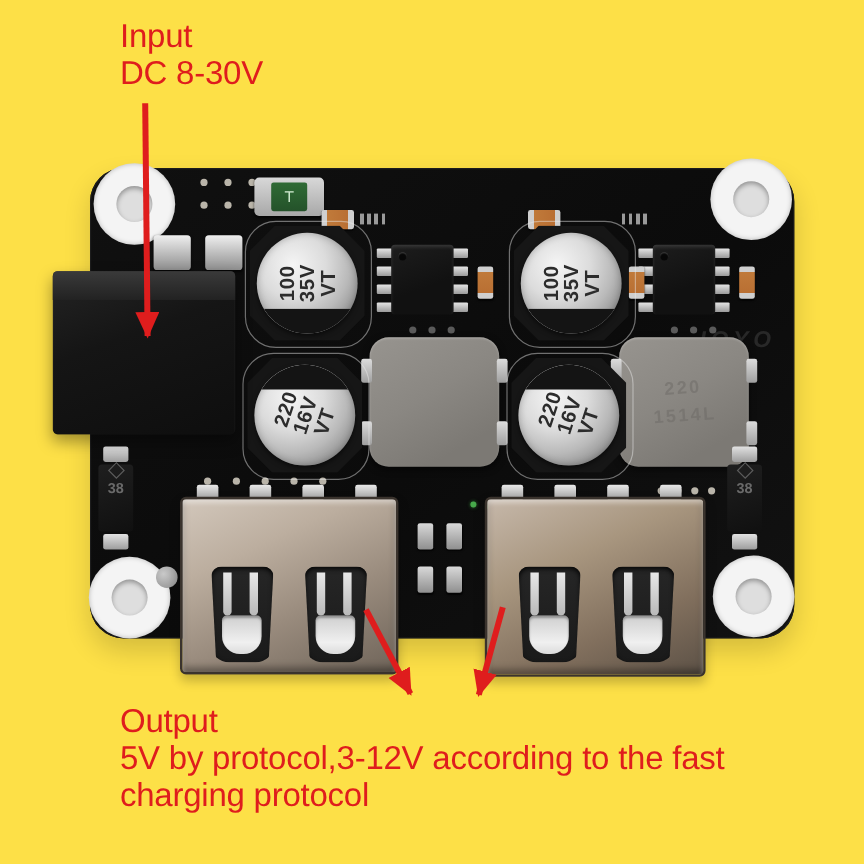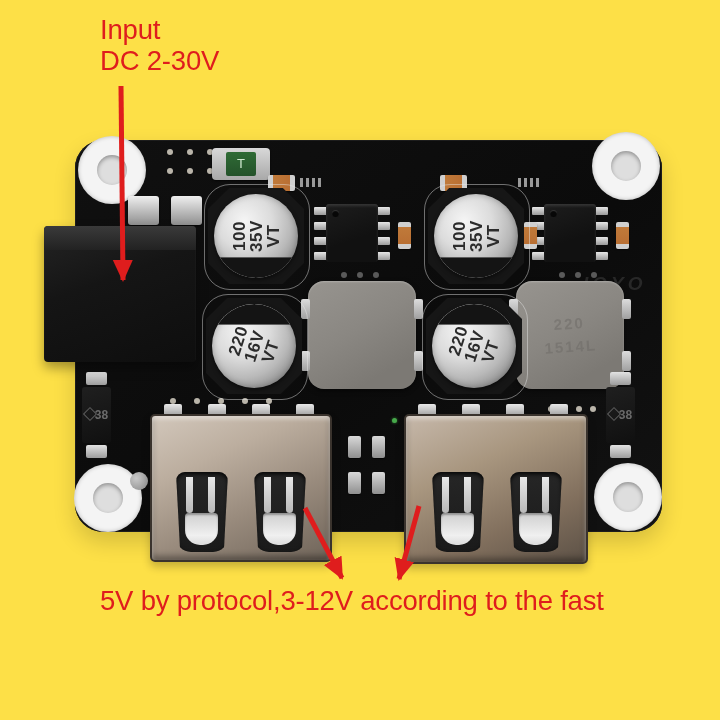--- a/index.html
+++ b/index.html
@@ -90,21 +90,21 @@
   .smd { position:absolute; z-index:4; background:linear-gradient(90deg,#cfcfcf 0%,#cfcfcf 18%,#c07a3a 18%,#b96f33 82%,#cfcfcf 82%);
          border-radius:2px; box-shadow:0 1px 1px rgba(0,0,0,.6); }
   .smd.vert { background:linear-gradient(180deg,#cfcfcf 0%,#cfcfcf 18%,#c07a3a 18%,#b96f33 82%,#cfcfcf 82%); }
 
   
   .diode { position:absolute; width:29px; height:86px; z-index:4; }
   .diode .band { position:absolute; left:4px; width:21px; height:13px;
           background:linear-gradient(180deg,#e2e2e2,#9d9d9d); border-radius:2px; }
   .diode .body { position:absolute; left:0; top:15px; width:29px; height:56px;
           background:linear-gradient(160deg,#1f1f1f,#101010); border-radius:3px;
-          display:flex; align-items:center; justify-content:center;
+          display:flex; flex-direction:column; align-items:center; 
           color:#6a6a6a; font-size:12px; font-weight:700; }
   .diode .sym { width:8px; height:8px; border:1.5px solid #5c5c5c; transform:rotate(45deg);
           margin-bottom:3px; }
 
   
   .midpart { position:absolute; width:13px; height:22px; z-index:4;
           background:linear-gradient(180deg,#d9d9d9,#8f8f8f); border-radius:2px;
           box-shadow:0 1px 1px rgba(0,0,0,.7); }
   .greendot { position:absolute; width:5px; height:5px; border-radius:50%;
           background:#47a94b; box-shadow:0 0 3px #2f7f33; z-index:4; }
@@ -145,21 +145,21 @@
           border-radius:50%; background:radial-gradient(circle at 35% 35%,#c9c9c9,#8a8a8a);
           z-index:6; }
 </style>
 </head>
 <body>
 
 <div class="stage">
 
   <div class="ann ann-input">
     <div>Input</div>
-    <div>DC 2-30V</div>
+    <div>DC 8-30V</div>
   </div>
 
   <div class="pcb">
     <div class="logo">IOYO</div>
   </div>
 
   <div class="hole" style="left:78px;top:136px"></div>
   <div class="hole" style="left:592px;top:132px"></div>
   <div class="hole" style="left:74px;top:464px"></div>
   <div class="hole" style="left:594px;top:463px"></div>
@@ -370,16 +370,18 @@
       <marker id="ah" markerUnits="userSpaceOnUse" markerWidth="24" markerHeight="22" refX="20" refY="10" orient="auto">
         <path d="M0,0 L22,10 L0,20 Z" style="fill:var(--accent)"></path>
       </marker>
     </defs>
     <line x1="121" y1="86" x2="123" y2="280" style="stroke:var(--accent);stroke-width:5" marker-end="url(#ah)"></line>
     <line x1="305" y1="508" x2="342" y2="578" style="stroke:var(--accent);stroke-width:5" marker-end="url(#ah)"></line>
     <line x1="419" y1="506" x2="399" y2="579" style="stroke:var(--accent);stroke-width:5" marker-end="url(#ah)"></line>
   </svg>
 
   <div class="ann ann-output" style="z-index:60">
+    <div>Output</div>
     <div>5V by protocol,3-12V according to the fast</div>
+    <div>charging protocol</div>
   </div>
 
 </div>
 
 </body></html>

